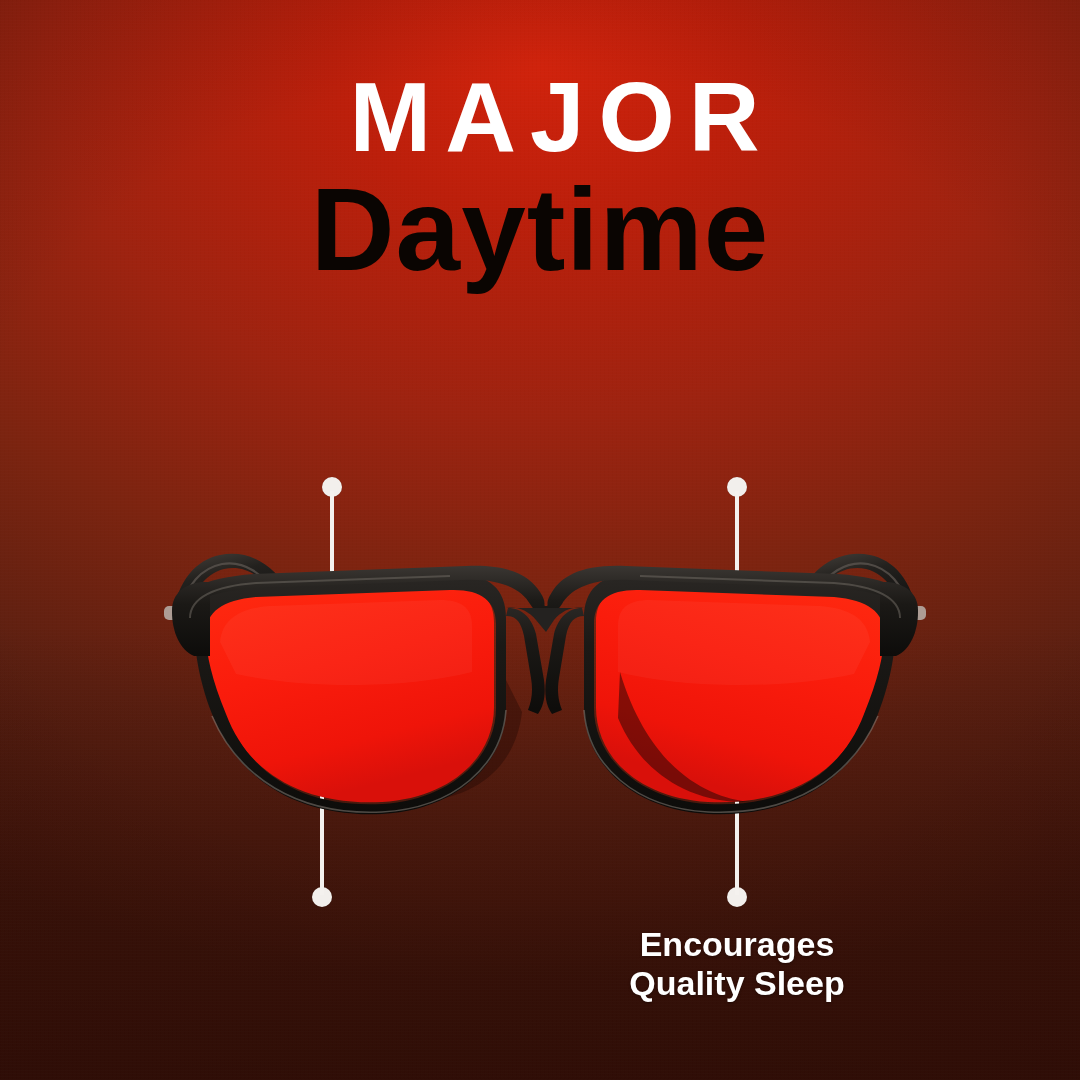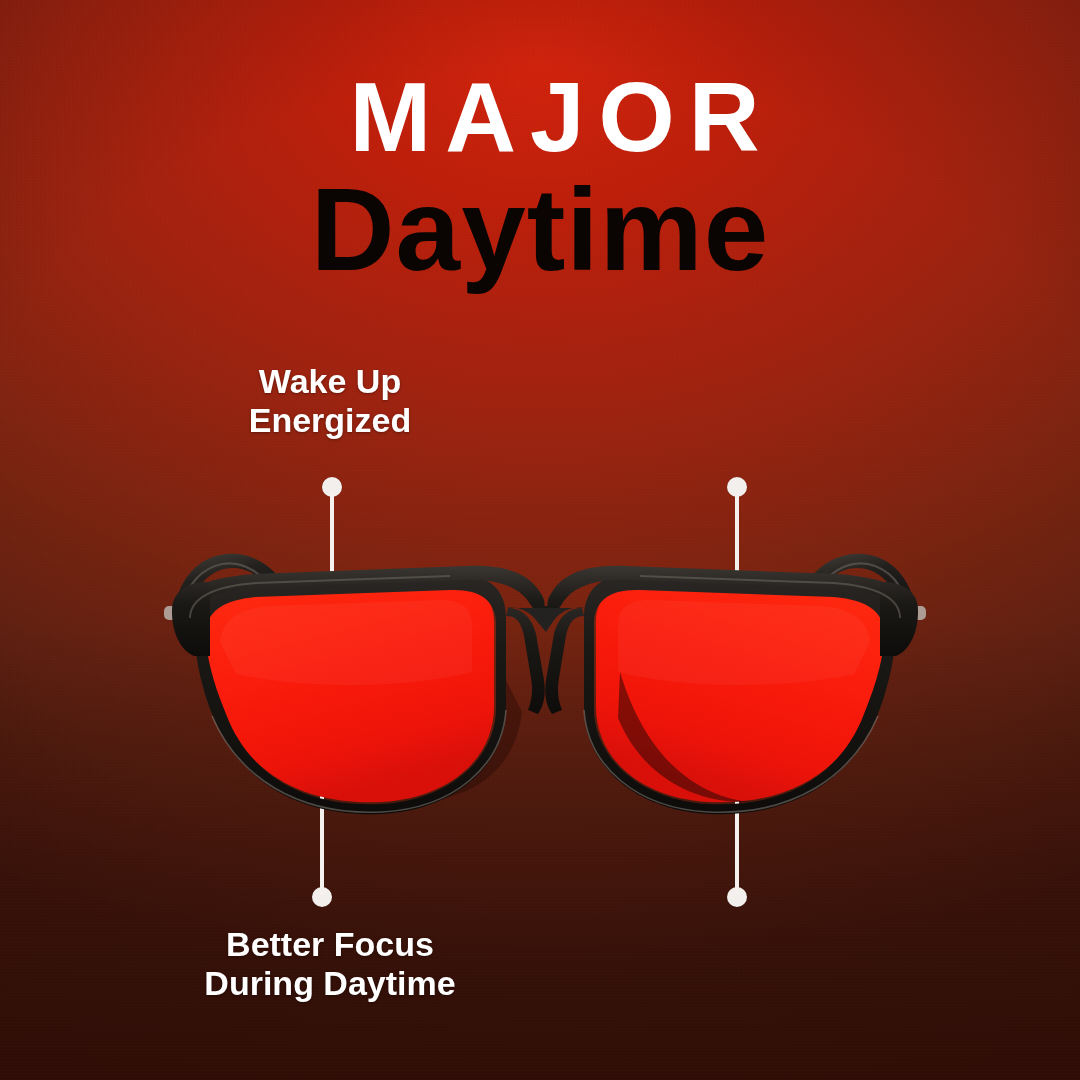--- a/index.html
+++ b/index.html
@@ -119,24 +119,22 @@
   <div class="bg-base"></div>
   <div class="bg-vignette"></div>
   <div class="bg-bottom"></div>
   <div class="bg-grain"></div>
 
   <div class="title-wrap">
     <div class="title-major">MAJOR</div>
     <div class="title-benefits">Daytime</div>
   </div>
 
-  <div class="label label-tl">Wake Up
-Energized</div>
-  <div class="label label-bl">Better Focus
-During Daytime</div>
+  <div class="label label-br">Encourages
+Quality Sleep</div>
 
   <div class="conn conn-tl">
     <span class="dot"></span>
     <span class="stem"></span>
   </div>
   <div class="conn conn-tr">
     <span class="dot"></span>
     <span class="stem"></span>
   </div>
   <div class="conn conn-bl">

